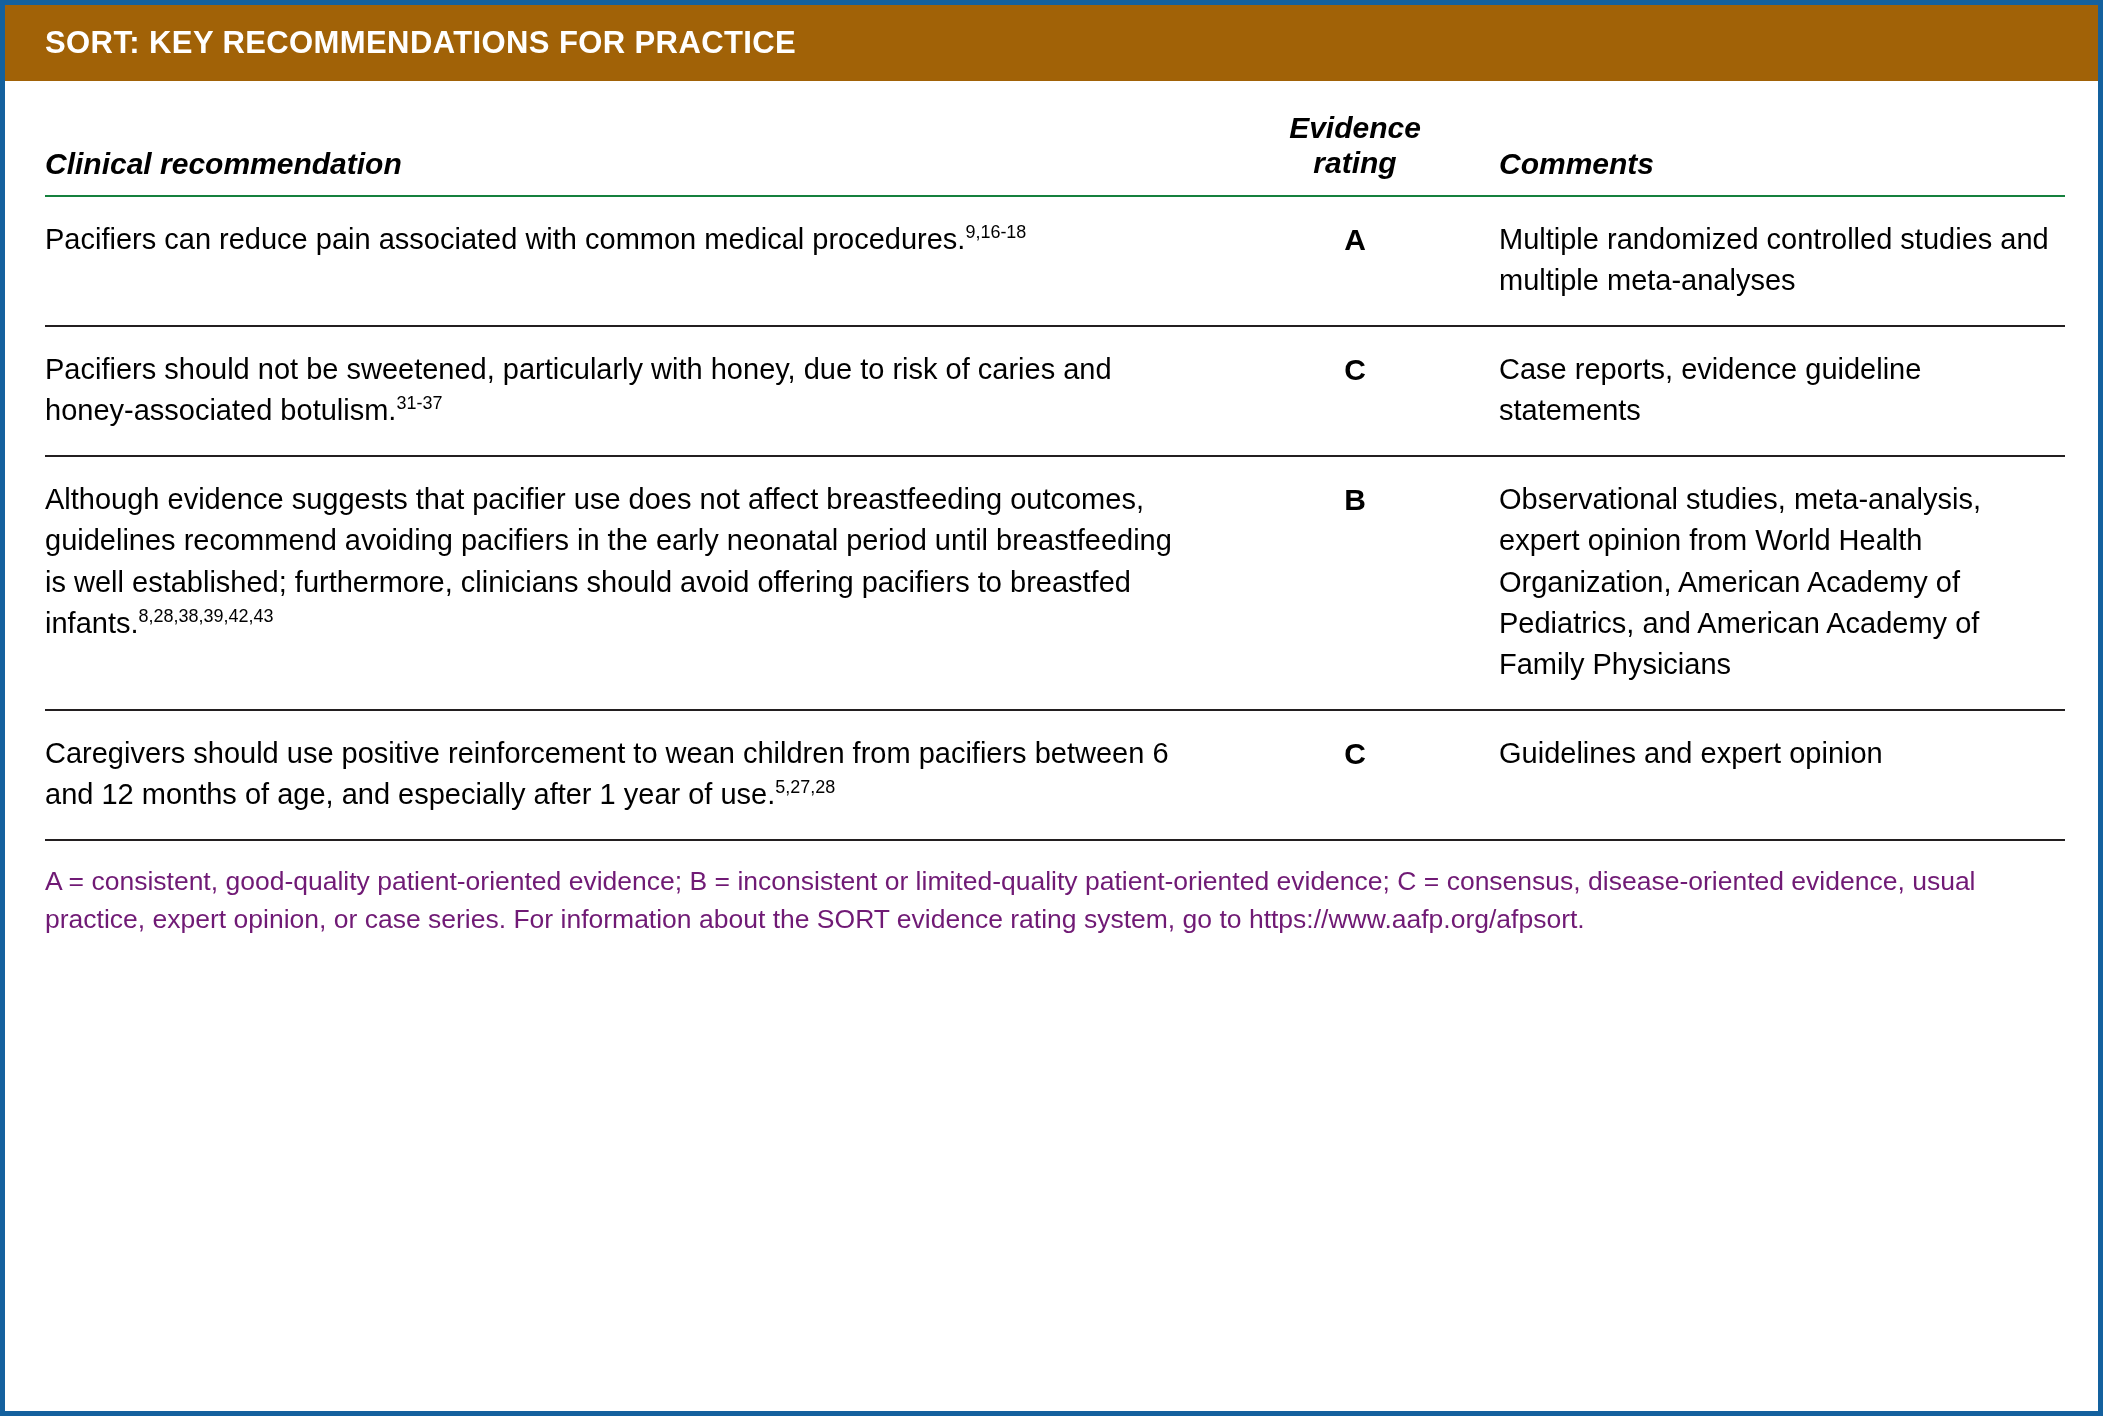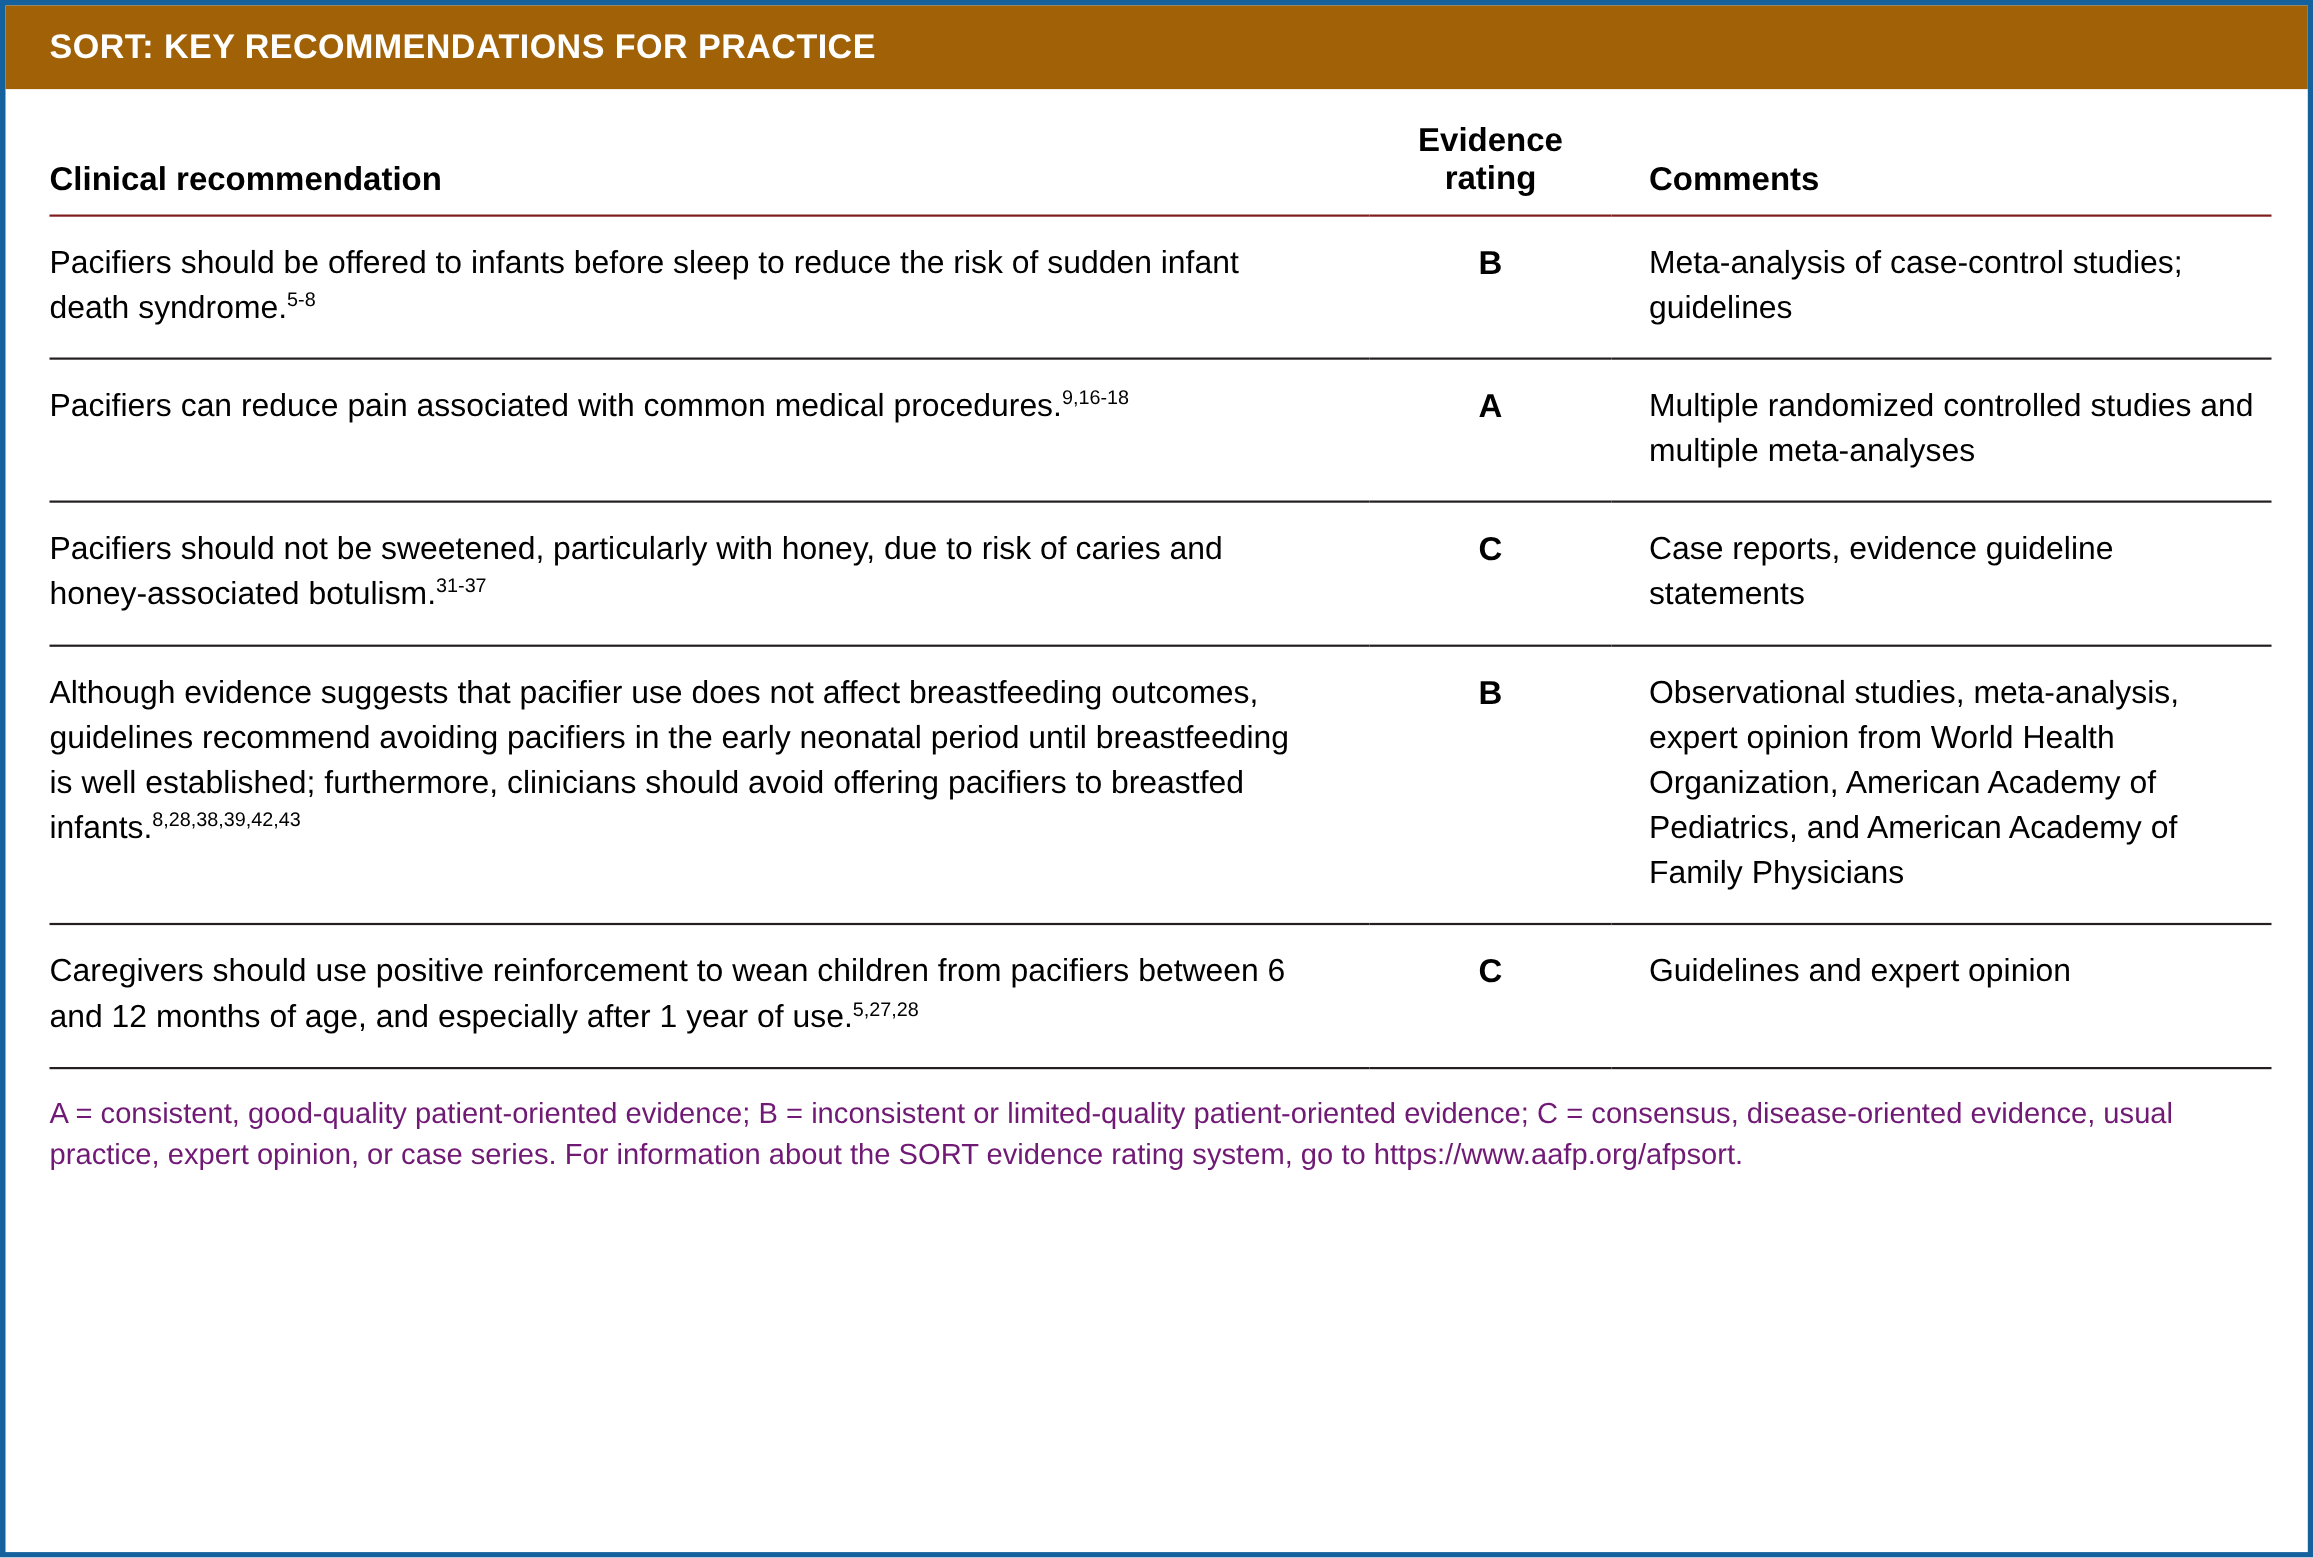--- a/index.html
+++ b/index.html
@@ -49,21 +49,22 @@
   col.c-rating { width: 220px; }
   col.c-comments { width: 600px; }
 
   thead th {
     text-align: left;
     vertical-align: bottom;
     font-size: 30px;
     font-weight: bold;
     color: #000000;
     padding: 30px 0 14px 0;
-    border-bottom: 2px solid #7f1d1d;
+    border-bottom: 2px solid #15803d;
+    font-style: italic;
   }
   thead th.rating-head {
     text-align: center;
     line-height: 1.16;
     padding-left: 10px;
     padding-right: 10px;
   }
   thead th.comments-head {
     padding-left: 34px;
   }
@@ -120,25 +121,20 @@
           <th>Clinical recommendation</th>
           <th class="rating-head">
             <span>Evidence</span><br>
             <span>rating</span>
           </th>
           <th class="comments-head">Comments</th>
         </tr>
       </thead>
       <tbody>
         <tr>
-          <td class="rec-cell"><span>Pacifiers should be offered to infants before sleep to reduce the risk of sudden infant death syndrome.</span><sup>5-8</sup></td>
-          <td class="rating-cell">B</td>
-          <td class="comments-cell">Meta-analysis of case-control studies; guidelines</td>
-        </tr>
-        <tr>
           <td class="rec-cell"><span>Pacifiers can reduce pain associated with common medical procedures.</span><sup>9,16-18</sup></td>
           <td class="rating-cell">A</td>
           <td class="comments-cell">Multiple randomized controlled studies and multiple meta-analyses</td>
         </tr>
         <tr>
           <td class="rec-cell"><span>Pacifiers should not be sweetened, particularly with honey, due to risk of caries and honey-associated botulism.</span><sup>31-37</sup></td>
           <td class="rating-cell">C</td>
           <td class="comments-cell">Case reports, evidence guideline statements</td>
         </tr>
         <tr>

